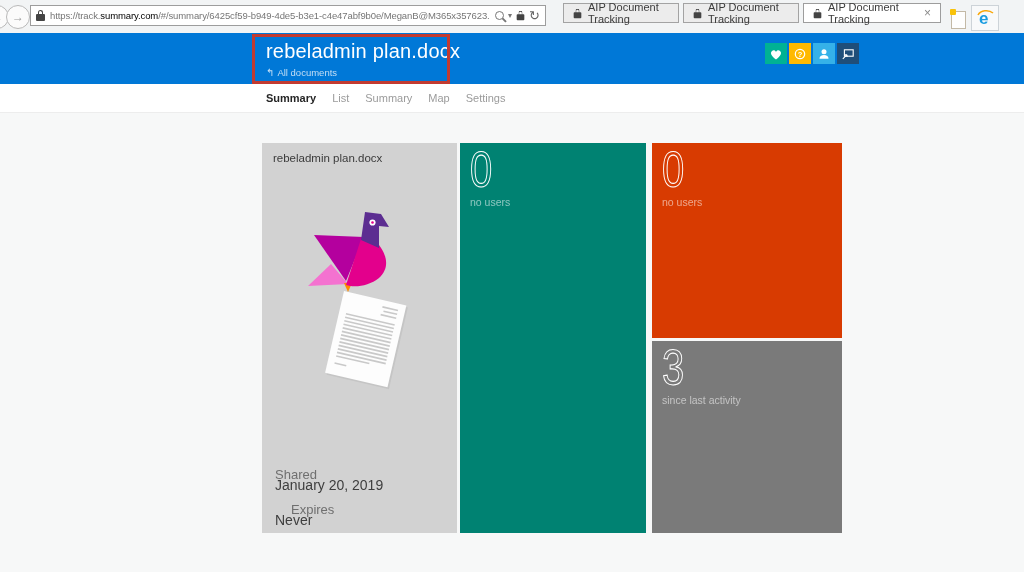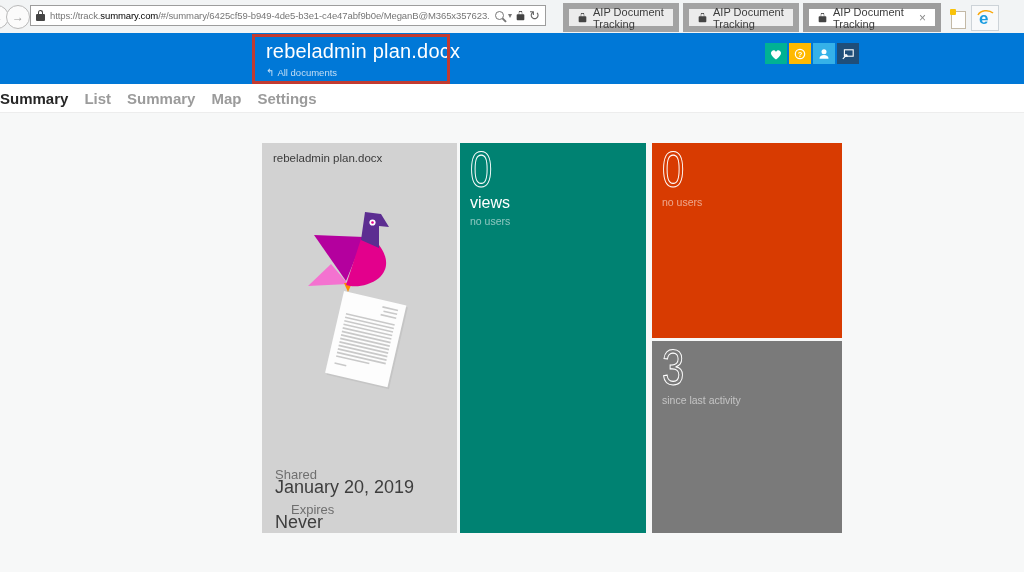--- a/index.html
+++ b/index.html
@@ -19,21 +19,21 @@
     border:1.4px solid #444;border-bottom:none;border-radius:3px 3px 0 0;box-sizing:border-box;}
   .lockicon::after{content:"";position:absolute;bottom:0;left:0;width:9px;height:7px;background:#444;border-radius:1px;}
   .lockicon.small{transform:scale(.85);}
   .url{flex:1 1 auto;font-size:9.5px;color:#767676;white-space:nowrap;overflow:hidden;letter-spacing:-0.1px;}
   .url .u-dom{color:#000;}
   .addr-icons{display:flex;align-items:center;gap:4px;flex:0 0 auto;color:#6d6d6d;}
   .mag{position:relative;width:7px;height:7px;border:1.4px solid #777;border-radius:50%;display:inline-block;}
   .mag::after{content:"";position:absolute;width:4.5px;height:1.5px;background:#777;transform:rotate(45deg);right:-3.5px;bottom:-1.5px;}
   .caret{font-size:8px;color:#777;}
   .refresh{font-size:13px;color:#666;}
-  .tab{position:absolute;top:3px;height:29px;background:#ececec;border:6px solid #a3a3a3;box-sizing:border-box;
+  .tab{position:absolute;top:3px;height:20px;background:#ececec;border:1px solid #a3a3a3;box-sizing:border-box;
     display:flex;align-items:center;gap:6px;padding:0 9px;font-size:11px;color:#3c3c3c;}
   .tab.active{background:#fff;border-color:#9d9d9d;}
   .tab .close{margin-left:auto;color:#8a8a8a;font-size:12px;line-height:1;padding-left:6px;}
   .newtab{position:absolute;left:951px;top:11px;width:13px;height:16px;background:#fefefe;border:1px solid #c3b9a6;}
   .newtab::before{content:"";position:absolute;left:-2px;top:-3px;width:6px;height:6px;background:#f8c20a;border-radius:1px;}
   .ie-box{position:absolute;left:971px;top:5px;width:26px;height:24px;background:#f8f9fa;border:1px solid #cdd3d8;
     display:flex;align-items:center;justify-content:center;}
 
   
   .app-header{position:absolute;left:0;top:33px;width:1024px;height:51px;}
@@ -41,31 +41,31 @@
   .back-link{position:absolute;left:266px;top:34px;font-size:9.5px;color:#c5dff5;display:flex;align-items:center;gap:3px;}
   .ret{font-size:10px;color:#c5dff5;}
   .header-actions{position:absolute;left:765px;top:10px;display:flex;gap:2px;}
   .hbtn{width:22px;height:21px;display:flex;align-items:center;justify-content:center;}
 
   
   .annotation{position:absolute;left:252px;top:34px;width:192px;height:44px;border:3px solid #c23b31;z-index:50;}
 
   
   .page-nav{position:absolute;left:0;top:84px;width:1024px;height:28px;background:#fff;
-    display:flex;align-items:center;box-sizing:border-box;gap:16px;font-size:15px;}
-  .nav-item{color:#9b9b9b;font-weight:bold;}
+    display:flex;align-items:center;padding-left:266px;box-sizing:border-box;gap:16px;font-size:11px;}
+  .nav-item{color:#9b9b9b;}
   .nav-item.active{color:#262626;font-weight:bold;}
 
   
   .content{position:absolute;left:0;top:112px;width:1024px;height:460px;background:#f7f8f8;border-top:1px solid #ededed;box-sizing:border-box;}
   .doc-card{position:absolute;left:262px;top:30px;width:195px;height:390px;background:#d2d2d2;}
   .card-filename{position:absolute;left:11px;top:9px;font-size:11.5px;color:#3b3b3b;}
   .bird-svg{position:absolute;left:37px;top:67px;}
   .meta-label{position:absolute;left:13px;font-size:13px;color:#6f6f6f;}
-  .meta-value{position:absolute;left:13px;font-size:18px;color:#3e3e3e;}
+  .meta-value{position:absolute;left:13px;font-size:14px;color:#3e3e3e;}
   .shared-label{top:324px;} .shared-value{top:334px;}
   .expires-label{top:359px;margin-left:16px;} .expires-value{top:369px;}
 
   .tile{position:absolute;color:#fff;cursor:pointer;}
   .tile-views{left:460px;top:30px;width:186px;height:390px;}
   .tile-denied{left:652px;top:30px;width:190px;height:195px;}
   .tile-minutes{left:652px;top:228px;width:190px;height:192px;}
   .t-num{margin:4px 0 0 10px;font-size:50px;line-height:.92;}
   .t-num span{display:inline-block;transform:scaleX(.8);transform-origin:left top;color:#fff;}
   @supports (-webkit-text-stroke: 1px #fff){
@@ -207,21 +207,20 @@
       </svg>
 
       <div class="meta-label shared-label">Shared</div>
       <div class="meta-value shared-value">January 20, 2019</div>
       <div class="meta-label expires-label">Expires</div>
       <div class="meta-value expires-value">Never</div>
     </div>
 
     <div class="tile tile-views" style="background-color: rgb(0, 130, 114);">
       <div class="t-num"><span>0</span></div>
-      <div class="t-label">views</div>
       <div class="t-sub">no users</div>
     </div>
 
     <div class="tile tile-denied" style="background-color: rgb(216, 59, 1);">
       <div class="t-num"><span>0</span></div>
       <div class="t-sub">no users</div>
     </div>
 
     <div class="tile tile-minutes" style="background-color: rgb(122, 122, 122);">
       <div class="t-num"><span>3</span></div>

